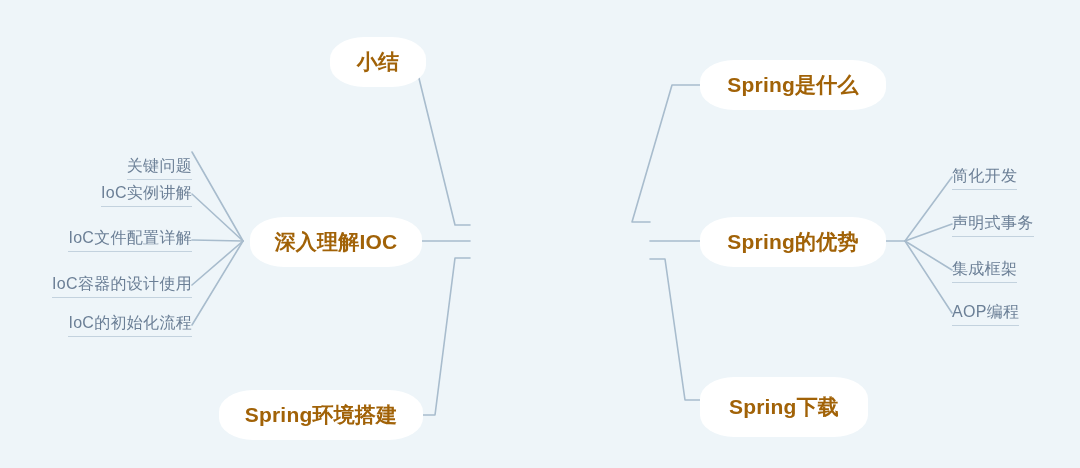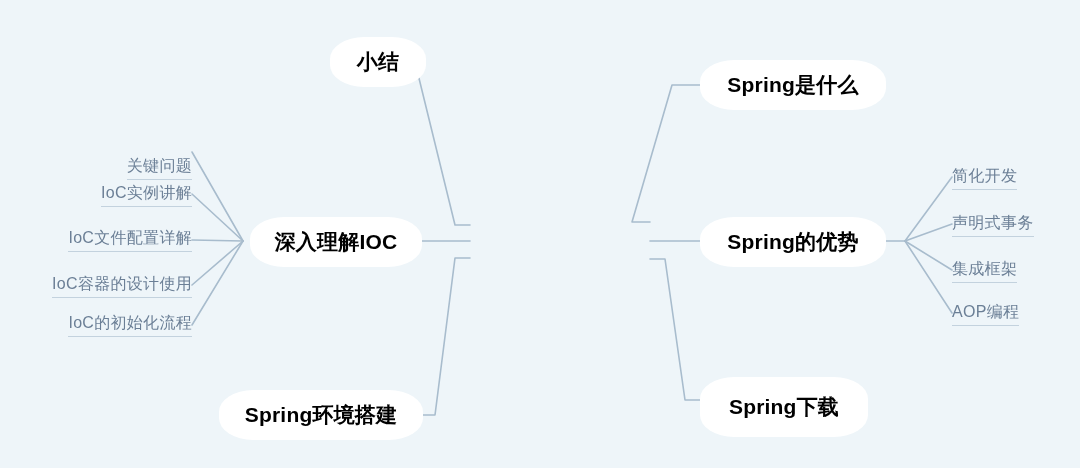--- a/index.html
+++ b/index.html
@@ -24,21 +24,21 @@
     left: 0;
     top: 0;
     width: 1080px;
     height: 468px;
   }
 
   
   .node {
     position: absolute;
     background: #ffffff;
-    color: #000000;
+    color: #a16207;
     display: flex;
     align-items: center;
     justify-content: center;
     white-space: nowrap;
     box-sizing: border-box;
     border-radius: 34px / 22px;
     font-weight: bold;
     letter-spacing: .2px;
     z-index: 3;
   }

